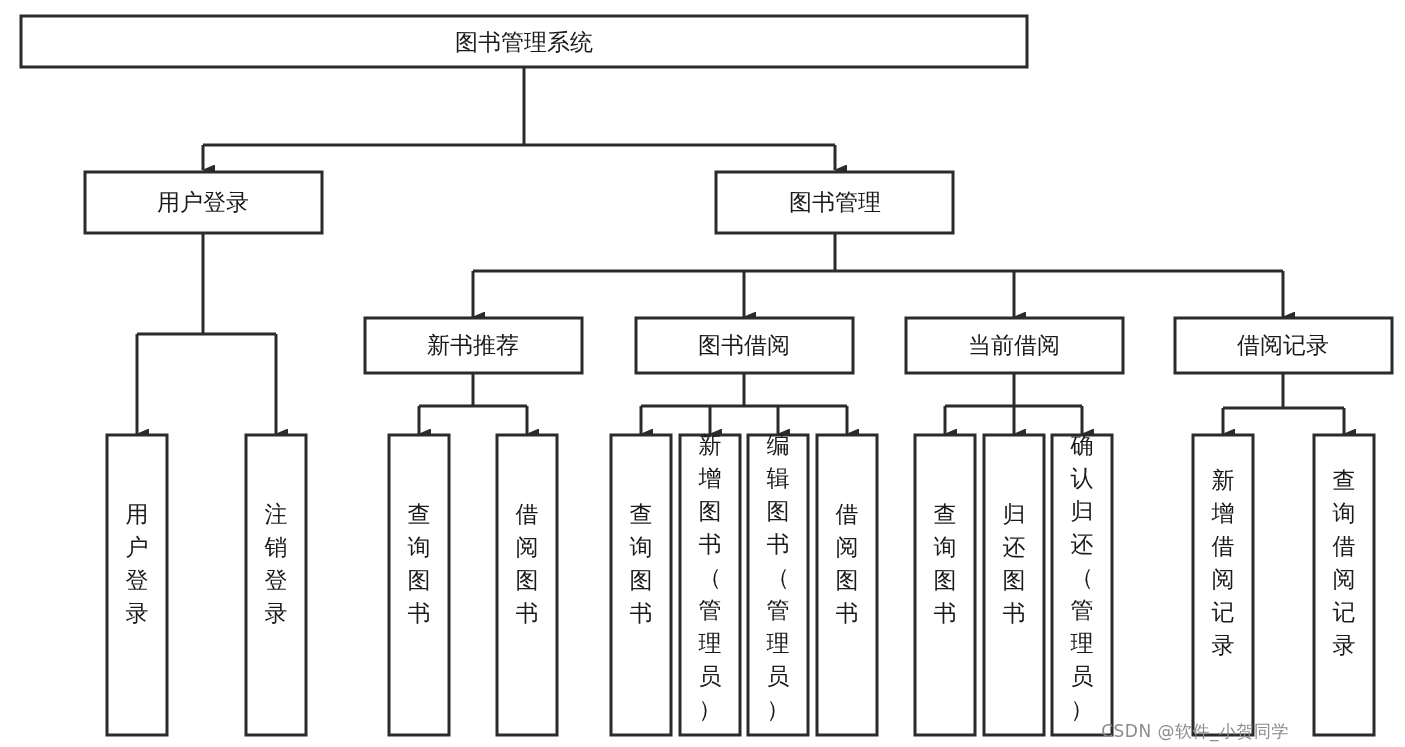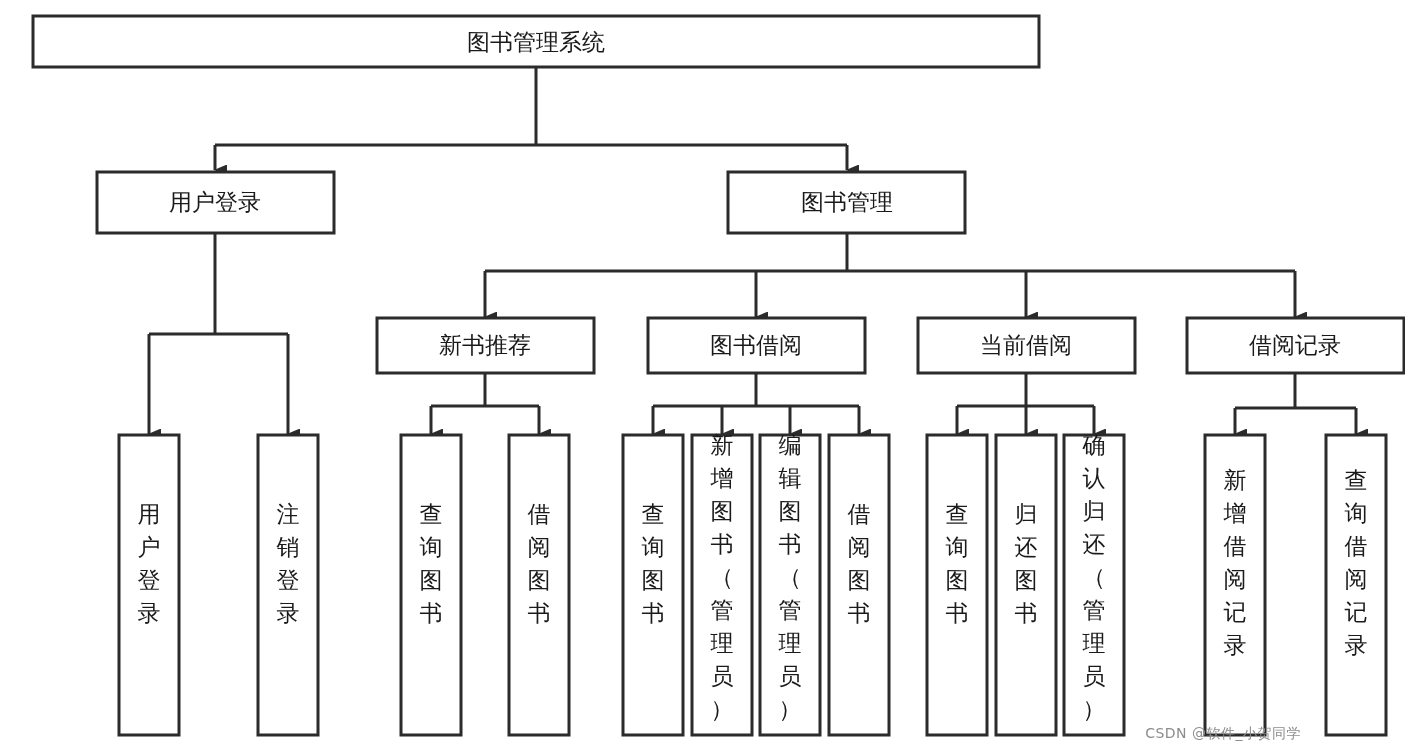--- a/index.html
+++ b/index.html
@@ -1,38 +1,38 @@
 <!DOCTYPE html>
 <html><head>
 <meta charset="utf-8">
 <title>图书管理系统 功能结构图</title>
 <style>
   html,body{margin:0;padding:0;background:#ffffff;}
   body{
     font-family:"DejaVu Sans","Liberation Sans",sans-serif;
     width:1405px;height:747px;overflow:hidden;position:relative;
   }
-  #diagram-root{position:absolute;left:16px;top:0;width:1293px;height:747px;}
+  #diagram-root{position:absolute;left:4px;top:0;width:1293px;height:747px;}
   svg.diagram{display:block;width:1405px;height:747px;}
 
   .node-rect{fill:#ffffff;stroke:#2b2b2b;stroke-width:3;}
   .leaf-rect{fill:#ffffff;stroke:#2b2b2b;stroke-width:3;}
   .conn{stroke:#2b2b2b;stroke-width:3;fill:none;stroke-linecap:butt;}
   .h-label{
     font-family:"DejaVu Sans","Liberation Sans",sans-serif;
     font-size:23px;fill:#1a1a1a;text-anchor:middle;dominant-baseline:middle;
   }
   .v-label{
     font-family:"DejaVu Sans","Liberation Sans",sans-serif;
     font-size:23px;fill:#1a1a1a;text-anchor:middle;
   }
   .watermark{
     position:absolute;right:8px;bottom:4px;
     font-family:"DejaVu Sans","Liberation Sans",sans-serif;
-    font-size:14px;color:#8c8c8c;white-space:nowrap;
+    font-size:17px;color:#8c8c8c;white-space:nowrap;
     letter-spacing:.5px;
   }
 </style>
 </head>
 <body>
 
 <div id="diagram-root">
 
   <svg class="diagram" viewBox="0 0 1405 747" xmlns="http://www.w3.org/2000/svg">
 

